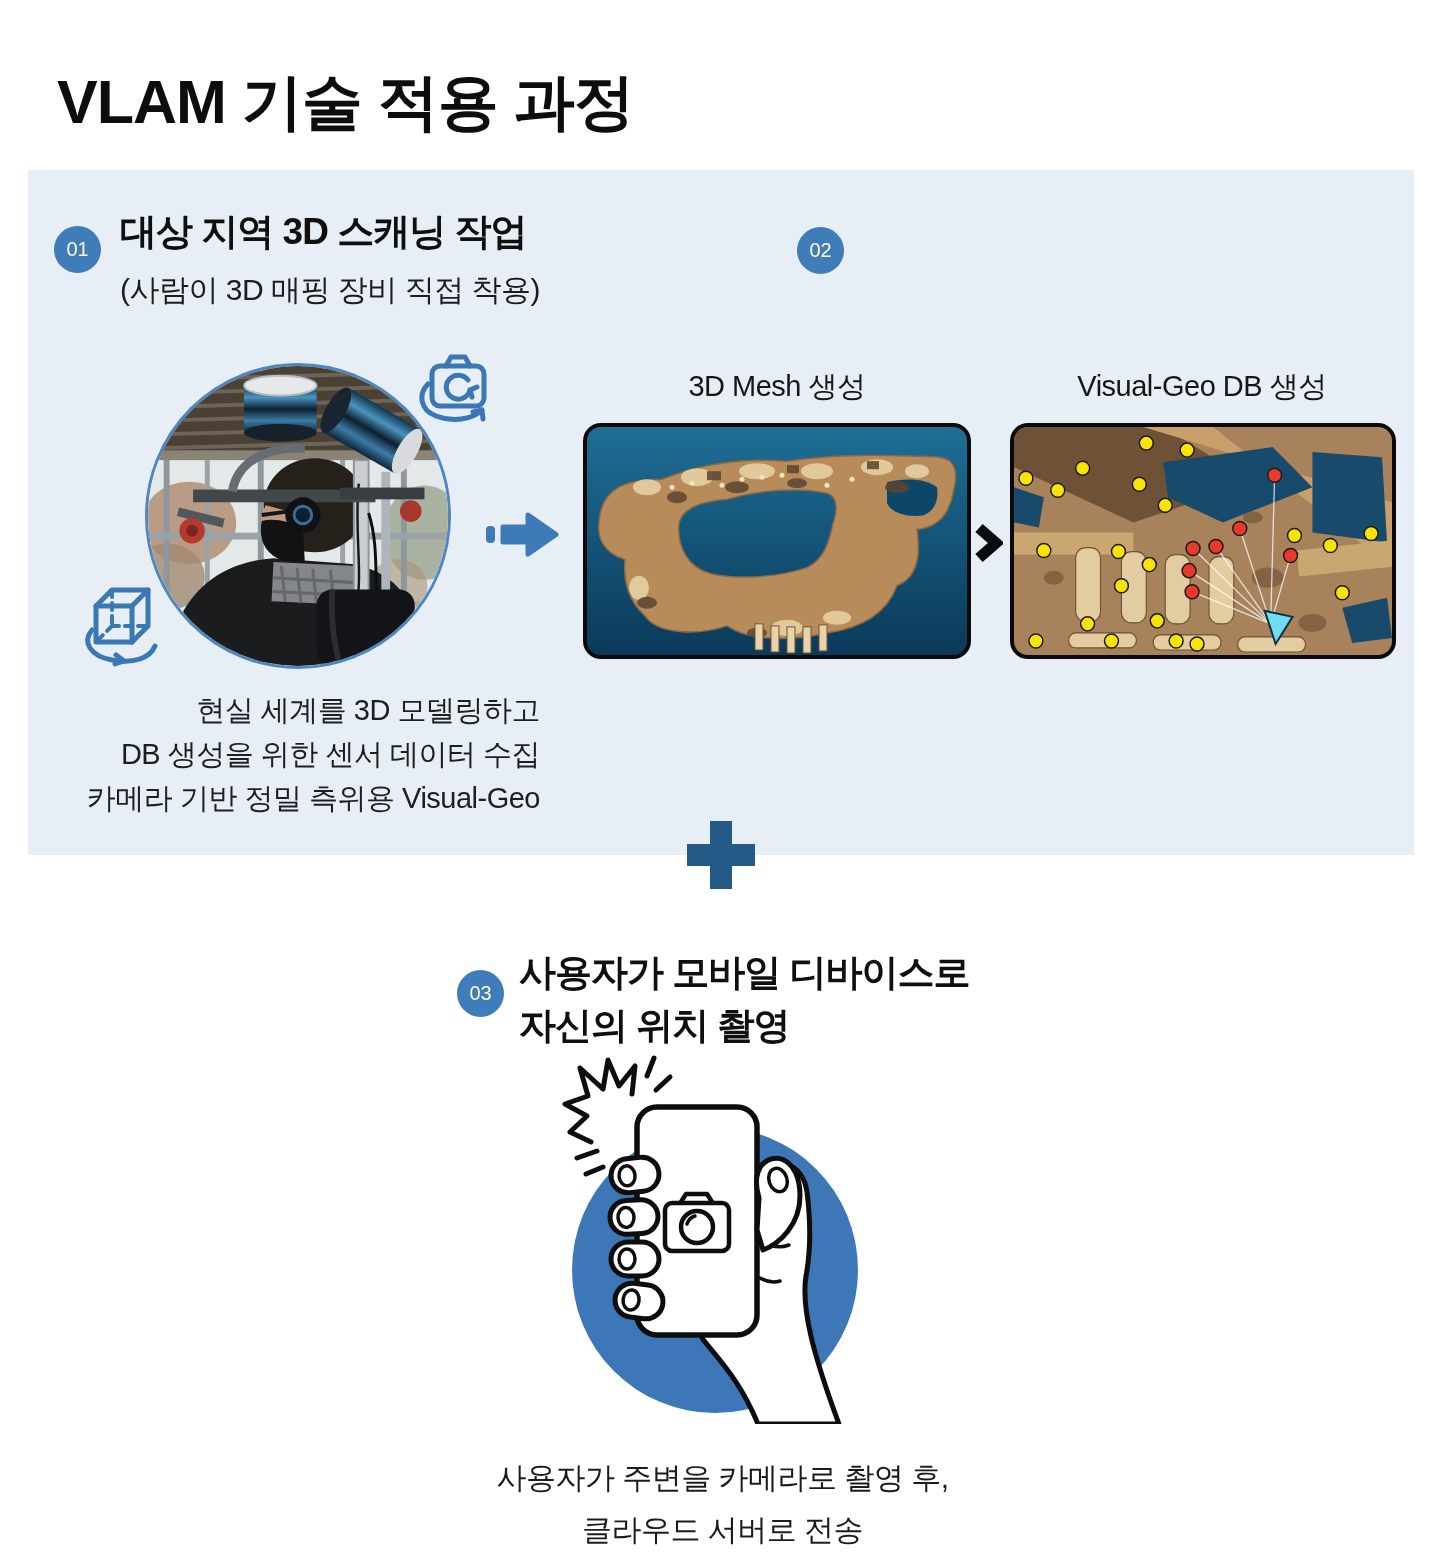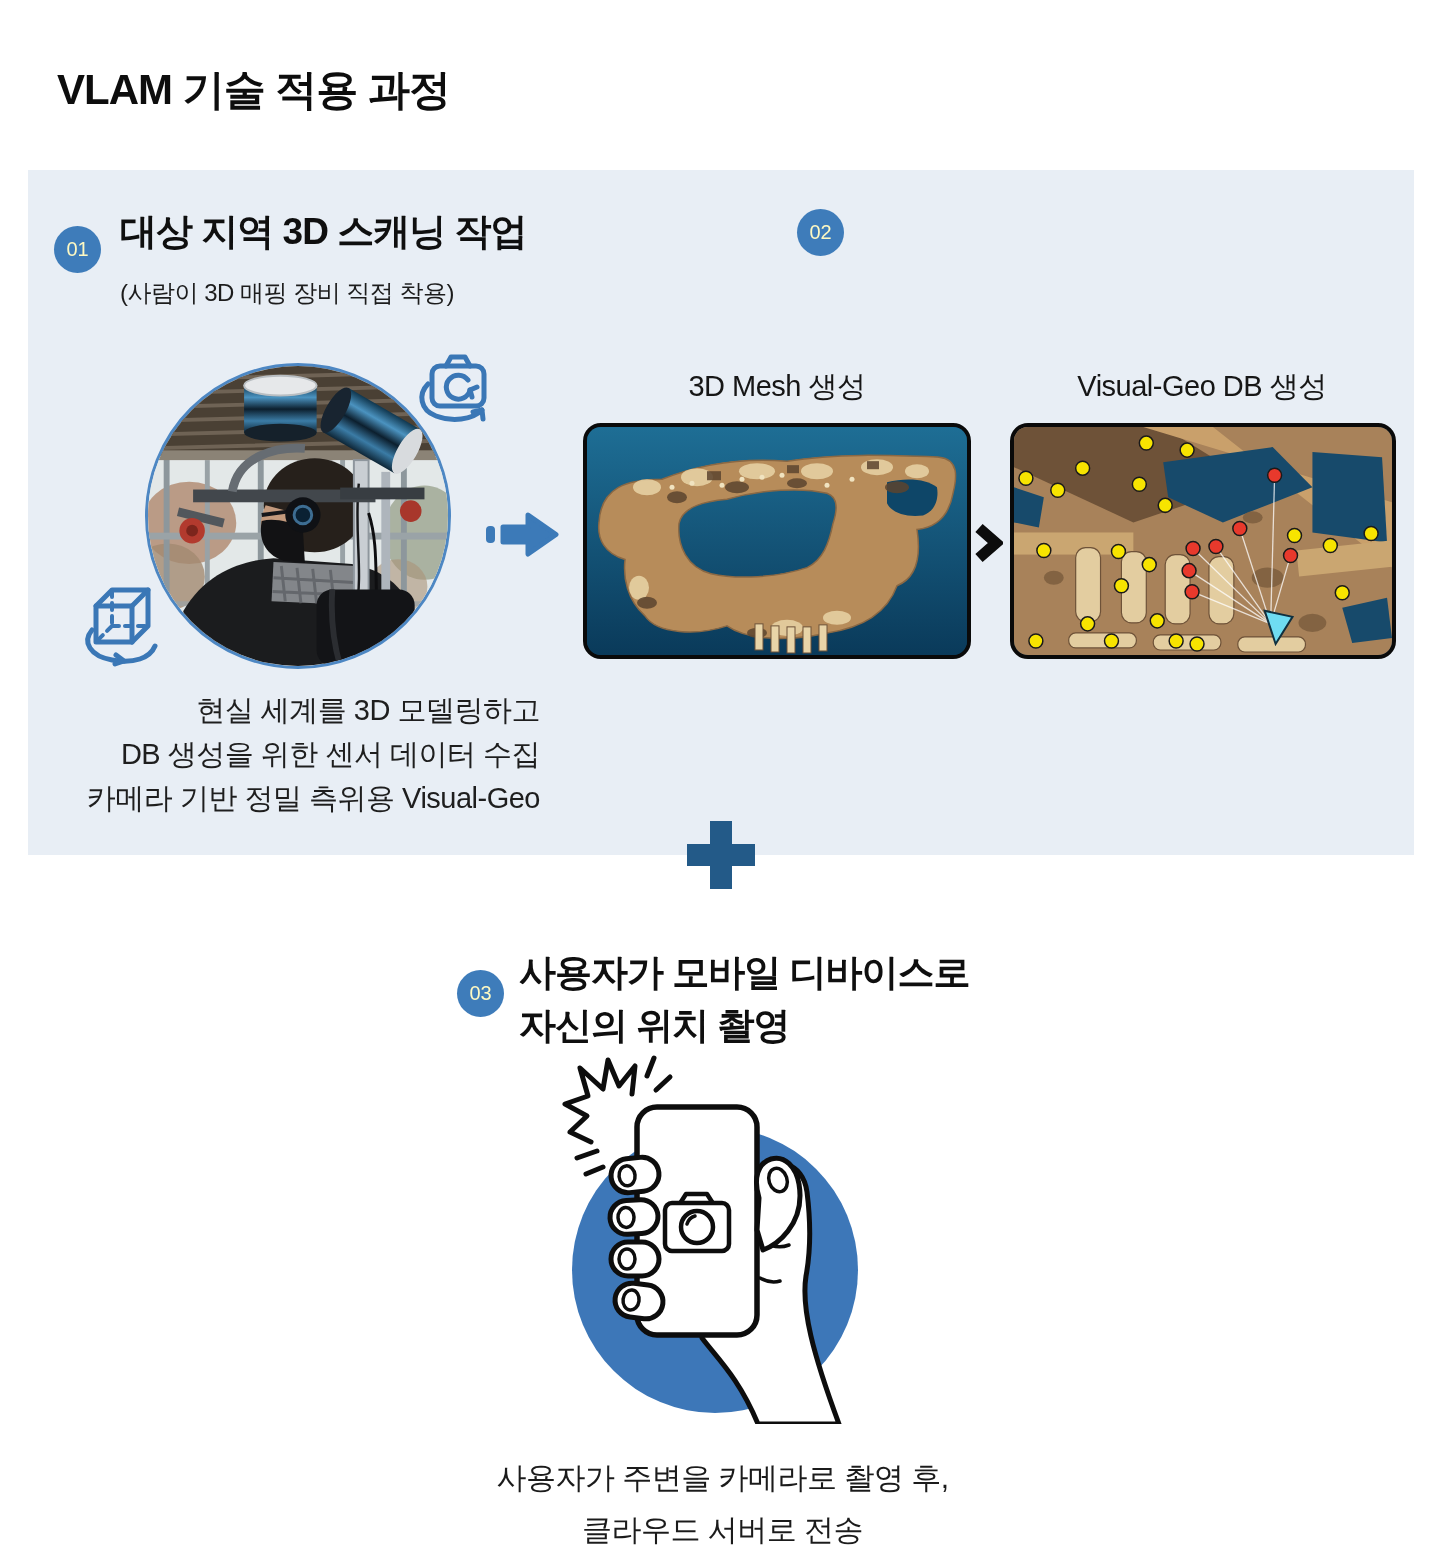--- a/index.html
+++ b/index.html
@@ -3,26 +3,26 @@
 <meta charset="utf-8">
 <style>
   :root{
     --panel-bg:#e8eef5; --badge-blue:#3e7cba; --icon-blue:#3a77b6; --arrow-blue:#3c7ab8;
     --plus-blue:#235a88; --illustration-blue:#3d77b8; --text-dark:#141414;
   }
   html,body{margin:0;padding:0;}
   body{background:#ffffff;font-family:"Liberation Sans",sans-serif;color:var(--text-dark);}
   #canvas{position:relative;width:1440px;height:1562px;background:#ffffff;overflow:hidden;}
   .abs{position:absolute;}
-  #page-title{margin:0;left:57px;top:62px;font-size:42px;font-weight:800;letter-spacing:-1px;color:#0d0d0d;text-align:center;}
+  #page-title{margin:0;left:57px;top:62px;font-size:61px;font-weight:800;letter-spacing:-1px;color:#0d0d0d;text-align:center;}
   .panel{left:28px;top:170px;width:1386px;height:685px;background:var(--panel-bg,#e8eef5);}
   .badge{width:47px;height:47px;border-radius:50%;background:var(--badge-blue);color:#fef9c3;
          font-size:20px;font-weight:400;display:flex;align-items:center;justify-content:center;}
   .step-title{font-size:37px;font-weight:800;letter-spacing:-1px;color:#0f0f0f;line-height:1.08;}
-  .step-subtitle{font-size:24px;color:#1c1c1c;margin-top:25px;letter-spacing:-0.5px;}
+  .step-subtitle{font-size:30px;color:#1c1c1c;margin-top:18px;letter-spacing:-0.5px;}
   .photo-circle{left:145px;top:363px;width:306px;height:306px;border-radius:50%;overflow:hidden;
                 border:3px solid #4d87c3;box-sizing:border-box;background:#dfe5e6;}
   .photo-circle svg{display:block;width:100%;height:100%;}
   .blue-icon path,.blue-icon rect,.blue-icon circle{fill:none;stroke:var(--icon-blue);stroke-width:5;
                 stroke-linecap:round;stroke-linejoin:round;}
   .blue-icon .dash{stroke-dasharray:7 6;stroke-width:4;}
   .caption{font-size:29px;line-height:44px;color:#1e1e1e;text-align:right;letter-spacing:-0.5px;}
   .img-label{font-size:29px;color:#161616;text-align:center;letter-spacing:-0.5px;}
   .mesh-frame{width:388px;height:236px;border:4px solid #0a0a0a;border-radius:18px;box-sizing:border-box;
               overflow:hidden;background:#0d3a58;}
@@ -43,21 +43,21 @@
   <h1 id="page-title" class="abs">VLAM 기술 적용 과정</h1>
 
   <section class="abs panel">
 
     <div class="abs badge" style="left:26px;top:56px;">01</div>
     <div class="abs" style="left:92px;top:42px;">
       <div class="step-title">대상 지역 3D 스캐닝 작업</div>
       <div class="step-subtitle">(사람이 3D 매핑 장비 직접 착용)</div>
     </div>
 
-    <div class="abs badge" style="left:769px;top:39px;">02</div>
+    <div class="abs badge" style="left:769px;top:57px;">02</div>
   </section>
 
   <div class="abs photo-circle">
     <svg viewBox="0 0 306 306" preserveAspectRatio="none">
       <defs>
         <linearGradient id="lidar" x1="0" y1="0" x2="0" y2="1">
           <stop offset="0" stop-color="#10374f"></stop>
             <stop offset="0.25" stop-color="#4b93c0"></stop>
           <stop offset="0.5" stop-color="#0c1f2e"></stop>
             <stop offset="0.75" stop-color="#3b7ca6"></stop>

